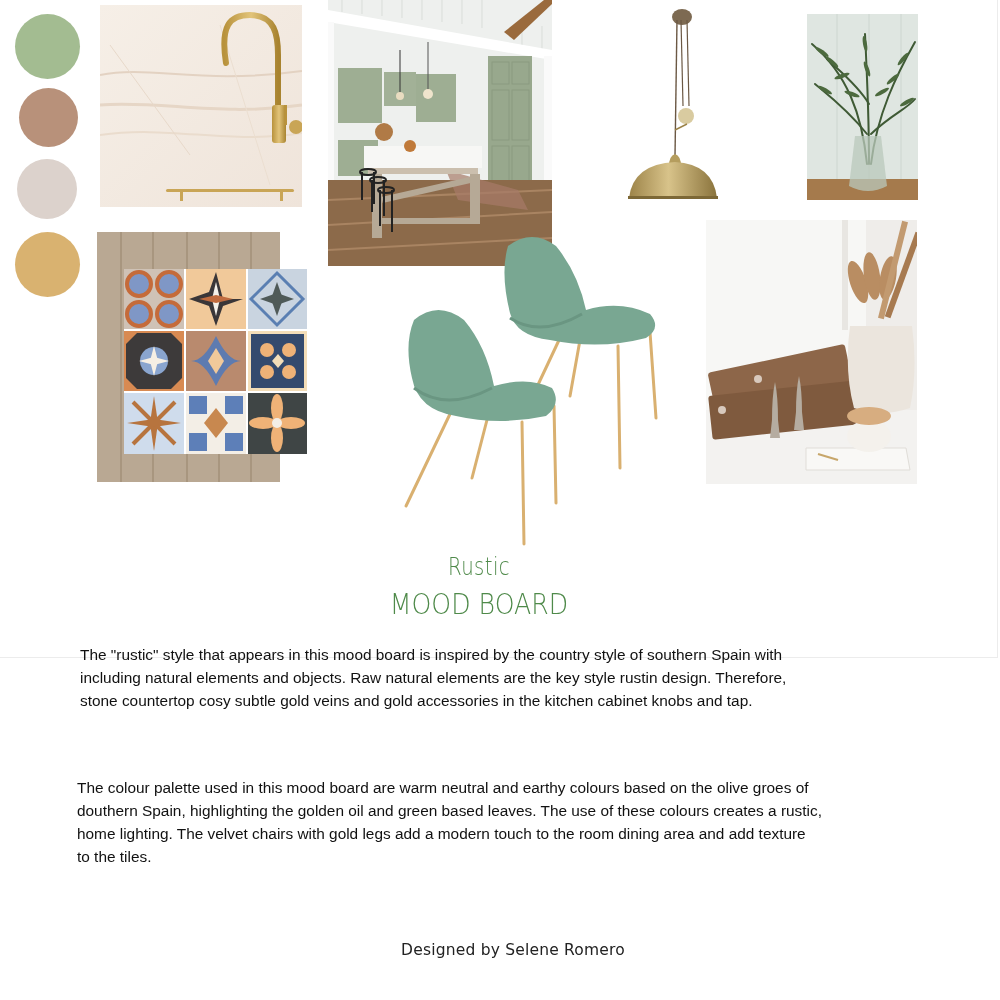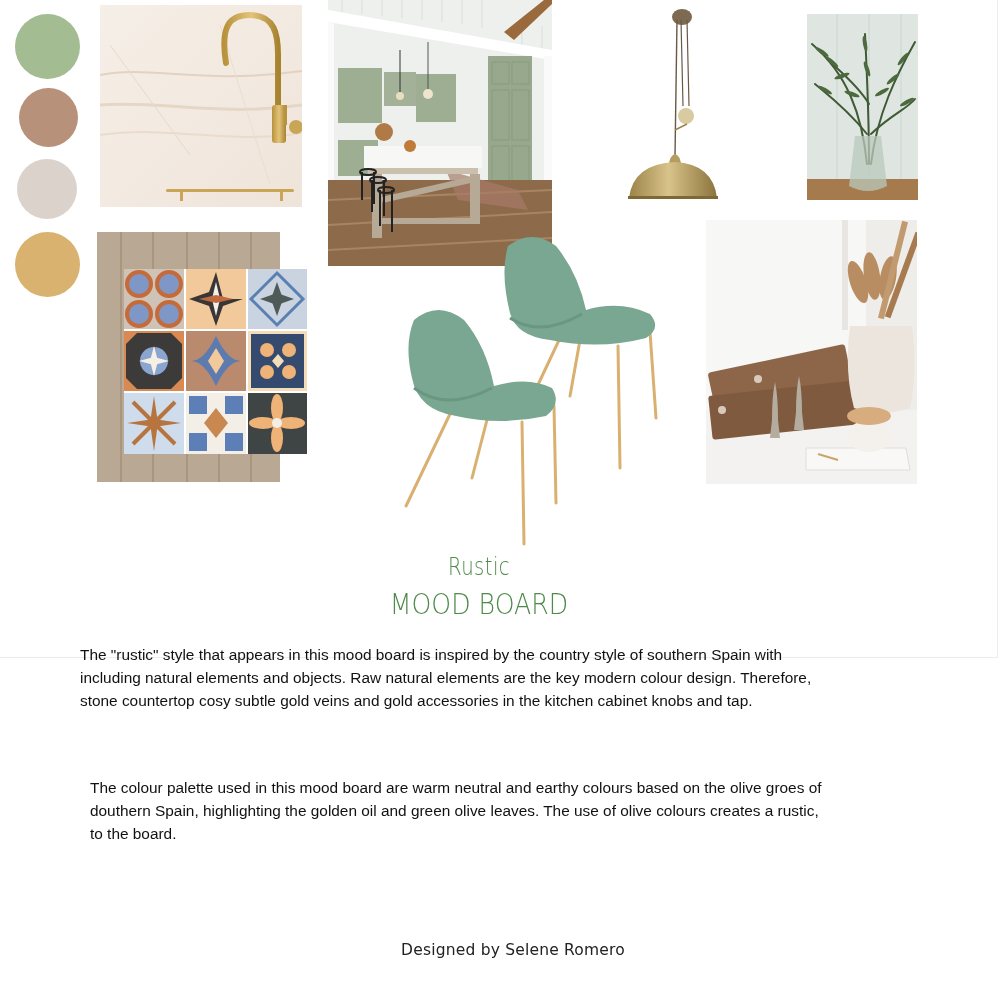--- a/index.html
+++ b/index.html
@@ -5,21 +5,21 @@
   html, body { margin: 0; padding: 0; background: #ffffff; }
   body { width: 1000px; height: 1000px; position: relative; overflow: hidden; font-family: "Liberation Sans", sans-serif; }
   .board-frame { position: absolute; left: 0; top: 0; width: 997px; height: 657px; border-right: 1px solid #ececec; border-bottom: 1px solid #ececec; }
   .swatch { position: absolute; border-radius: 50%; }
   .photo { position: absolute; overflow: hidden; }
   .photo svg { display: block; width: 100%; height: 100%; }
   .title-small { position: absolute; left: 0; width: 958px; top: 553px; text-align: center; color: #4f8a4a; font-family: "DejaVu Sans", sans-serif; font-weight: 200; font-size: 24px; letter-spacing: 0.5px; transform: scaleX(0.82); transform-origin: 479px 0; }
   .title-large { position: absolute; left: 0; width: 958px; top: 588px; text-align: center; color: #4f8a4a; font-family: "DejaVu Sans", sans-serif; font-weight: 200; font-size: 28px; letter-spacing: 0px; transform: scaleX(0.9); transform-origin: 479px 0; }
   .para { position: absolute; color: #111; font-family: "Liberation Sans", sans-serif; font-size: 15.4px; line-height: 23px; margin: 0; }
   .para1 { left: 80px; top: 643px; width: 850px; }
-  .para2 { left: 90px; top: 776px; width: 850px; }
+  .para2 { left: 77px; top: 776px; width: 850px; }
   .para span { display: block; white-space: nowrap; }
   .credit { position: absolute; left: 0; width: 1026px; top: 941px; text-align: center; color: #222; font-family: "DejaVu Sans", sans-serif; font-size: 15.5px; letter-spacing: 0.2px; }
 </style>
 </head>
 <body>
 
 <div class="board-frame"></div>
 
 <div class="swatch" style="left:15px;top:14px;width:65px;height:65px;background:#a3bc91;"></div>
 <div class="swatch" style="left:19px;top:88px;width:59px;height:59px;background:#b8917a;"></div>
@@ -305,23 +305,24 @@
     <ellipse cx="163" cy="196" rx="22" ry="9" fill="#d7ad80"></ellipse>
     <path d="M112 234 L132 240" stroke="#c7a66a" stroke-width="2"></path>
   </svg>
 </div>
 
 <div class="title-small">Rustic</div>
 <div class="title-large">MOOD BOARD</div>
 
 <p class="para para1">
   <span>The "rustic" style that appears in this mood board is inspired by the country style of southern Spain with</span>
-  <span>including natural elements and objects. Raw natural elements are the key modern colour design. Therefore,</span>
+  <span>including natural elements and objects. Raw natural elements are the key style rustin design. Therefore,</span>
   <span>stone countertop cosy subtle gold veins and gold accessories in the kitchen cabinet knobs and tap.</span>
 </p>
 
 <p class="para para2">
   <span>The colour palette used in this mood board are warm neutral and earthy colours based on the olive groes of</span>
-  <span>douthern Spain, highlighting the golden oil and green olive leaves. The use of olive colours creates a rustic,</span>
-  <span>to the board.</span>
+  <span>douthern Spain, highlighting the golden oil and green based leaves. The use of these colours creates a rustic,</span>
+  <span>home lighting. The velvet chairs with gold legs add a modern touch to the room dining area and add texture</span>
+  <span>to the tiles.</span>
 </p>
 
 <div class="credit">Designed by Selene Romero</div>
 
 </body></html>

